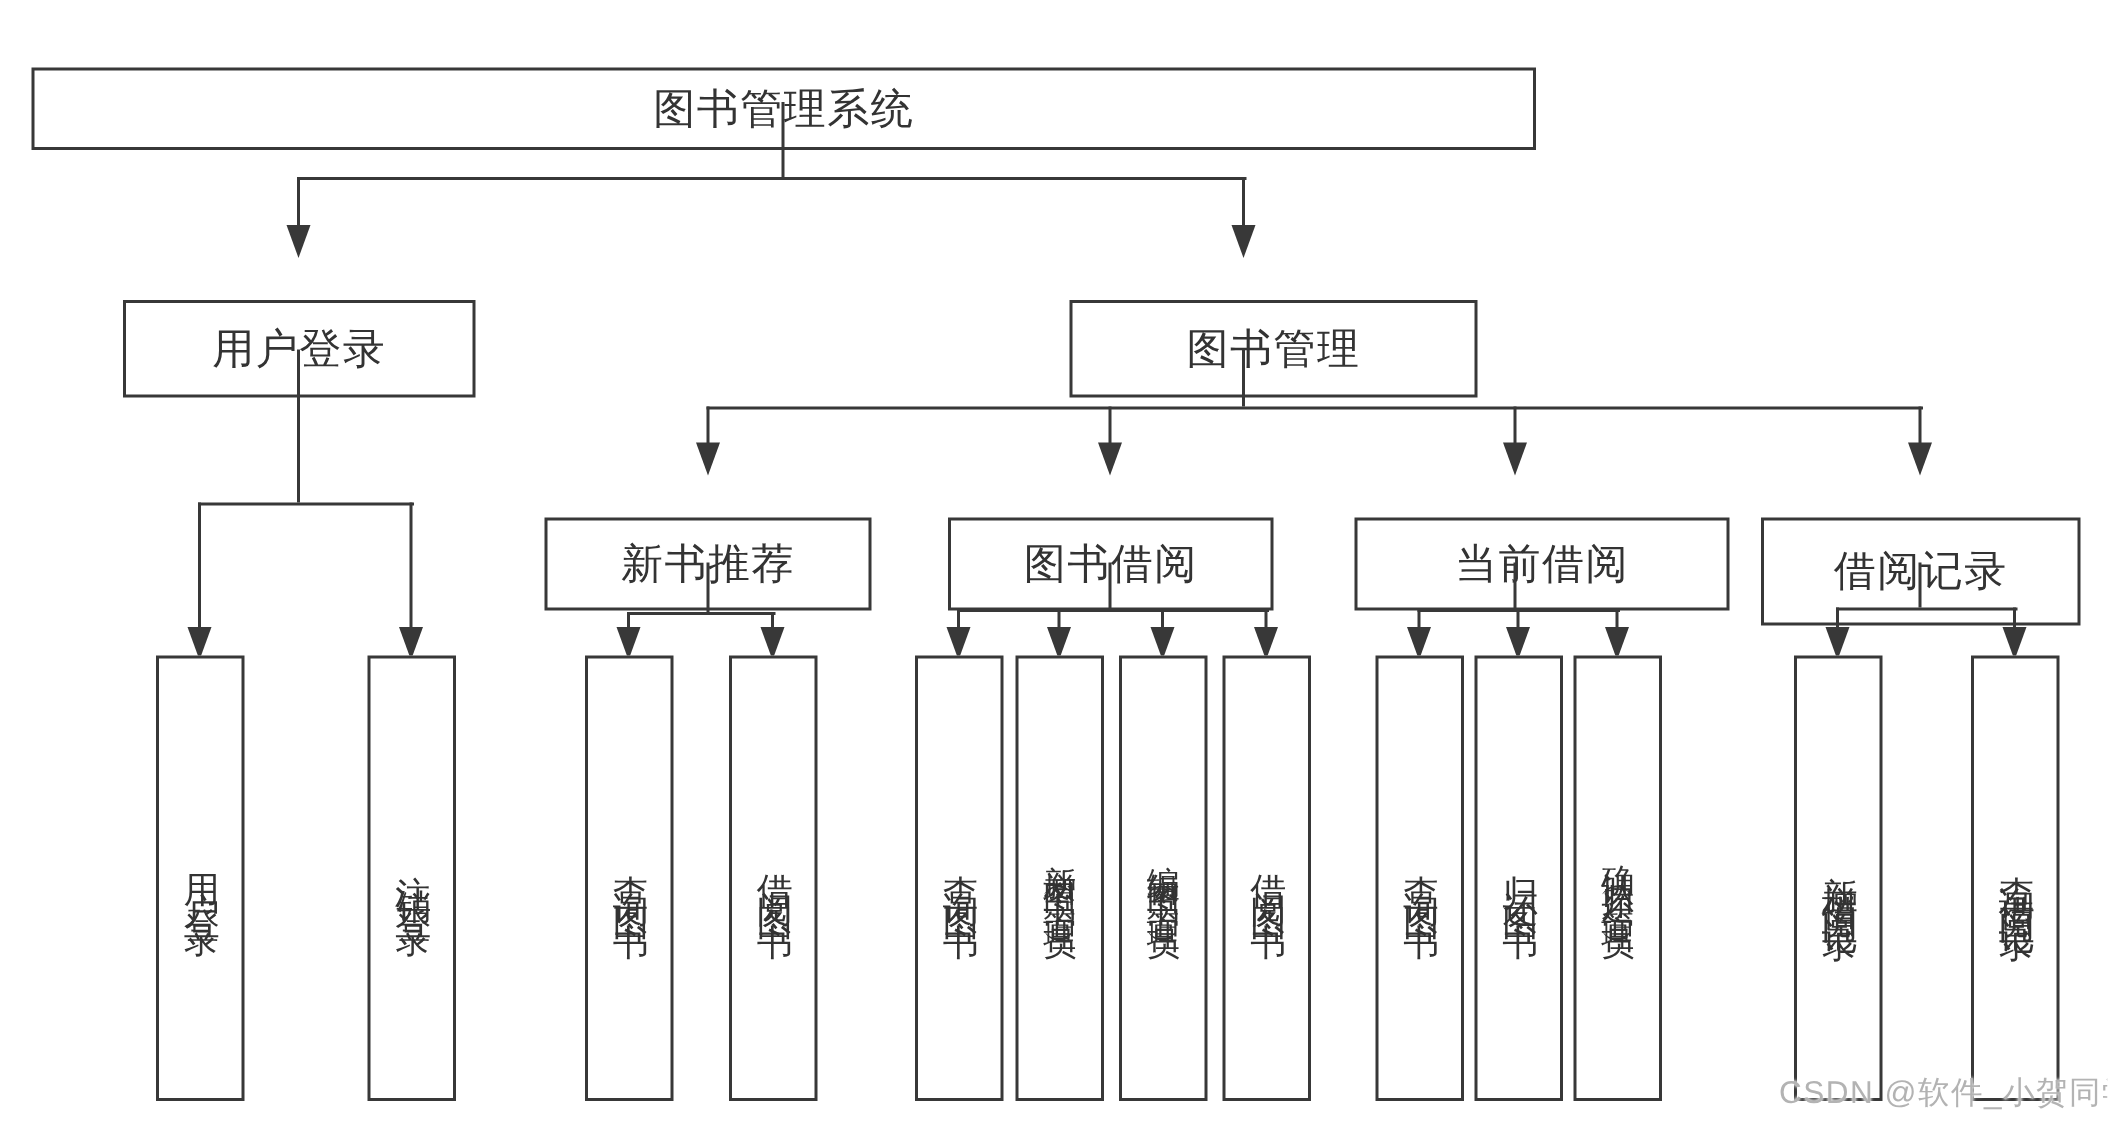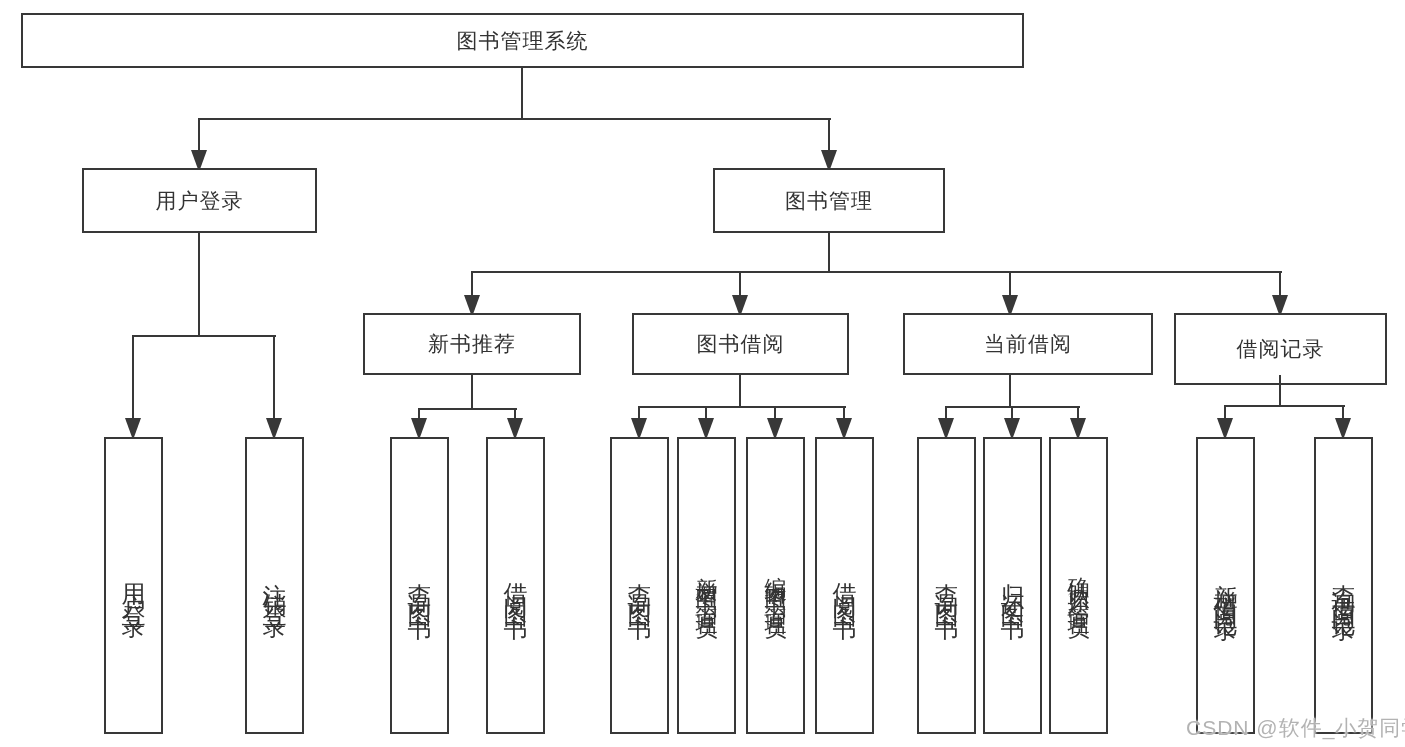--- a/index.html
+++ b/index.html
@@ -13,23 +13,24 @@
   }
   .box {
     position: absolute;
     box-sizing: border-box;
     border: 2px solid #383838;
     background: #ffffff;
     display: flex;
     align-items: center;
     justify-content: center;
     color: #333333;
-    font-size: 21px;
+    font-size: 28px;
     letter-spacing: 1px;
     white-space: nowrap;
+    margin-top: 32px;
   }
   .leaf {
     position: absolute;
     box-sizing: border-box;
     border: 2px solid #383838;
     background: #ffffff;
     width: 59px;
     top: 437px;
     height: 297px;
     display: flex;
@@ -77,21 +78,21 @@
   <div class="ln" style="left:521px; top:68px; width:2px; height:50px;"></div>
   <div class="ln" style="left:198px; top:118px; width:633px; height:2px;"></div>
   <div class="ln" style="left:198px; top:118px; width:2px; height:34px;"></div>
   <div class="ln" style="left:828px; top:118px; width:2px; height:34px;"></div>
   <div class="arr" style="left:191px; top:150px;"></div>
   <div class="arr" style="left:821px; top:150px;"></div>
 
   <div class="box" style="left:82px; top:168px; width:235px; height:65px;">
     <span>用户登录</span>
   </div>
-  <div class="box" style="left:713px; top:168px; width:232px; height:65px;">
+  <div class="box" style="left:713px; top:168px; width:272px; height:65px;">
     <span>图书管理</span>
   </div>
 
   <div class="ln" style="left:198px; top:233px; width:2px; height:102px;"></div>
   <div class="ln" style="left:132px; top:335px; width:144px; height:2px;"></div>
   <div class="ln" style="left:132px; top:335px; width:2px; height:87px;"></div>
   <div class="ln" style="left:273px; top:335px; width:2px; height:87px;"></div>
   <div class="arr" style="left:125px; top:418px;"></div>
   <div class="arr" style="left:266px; top:418px;"></div>
 

